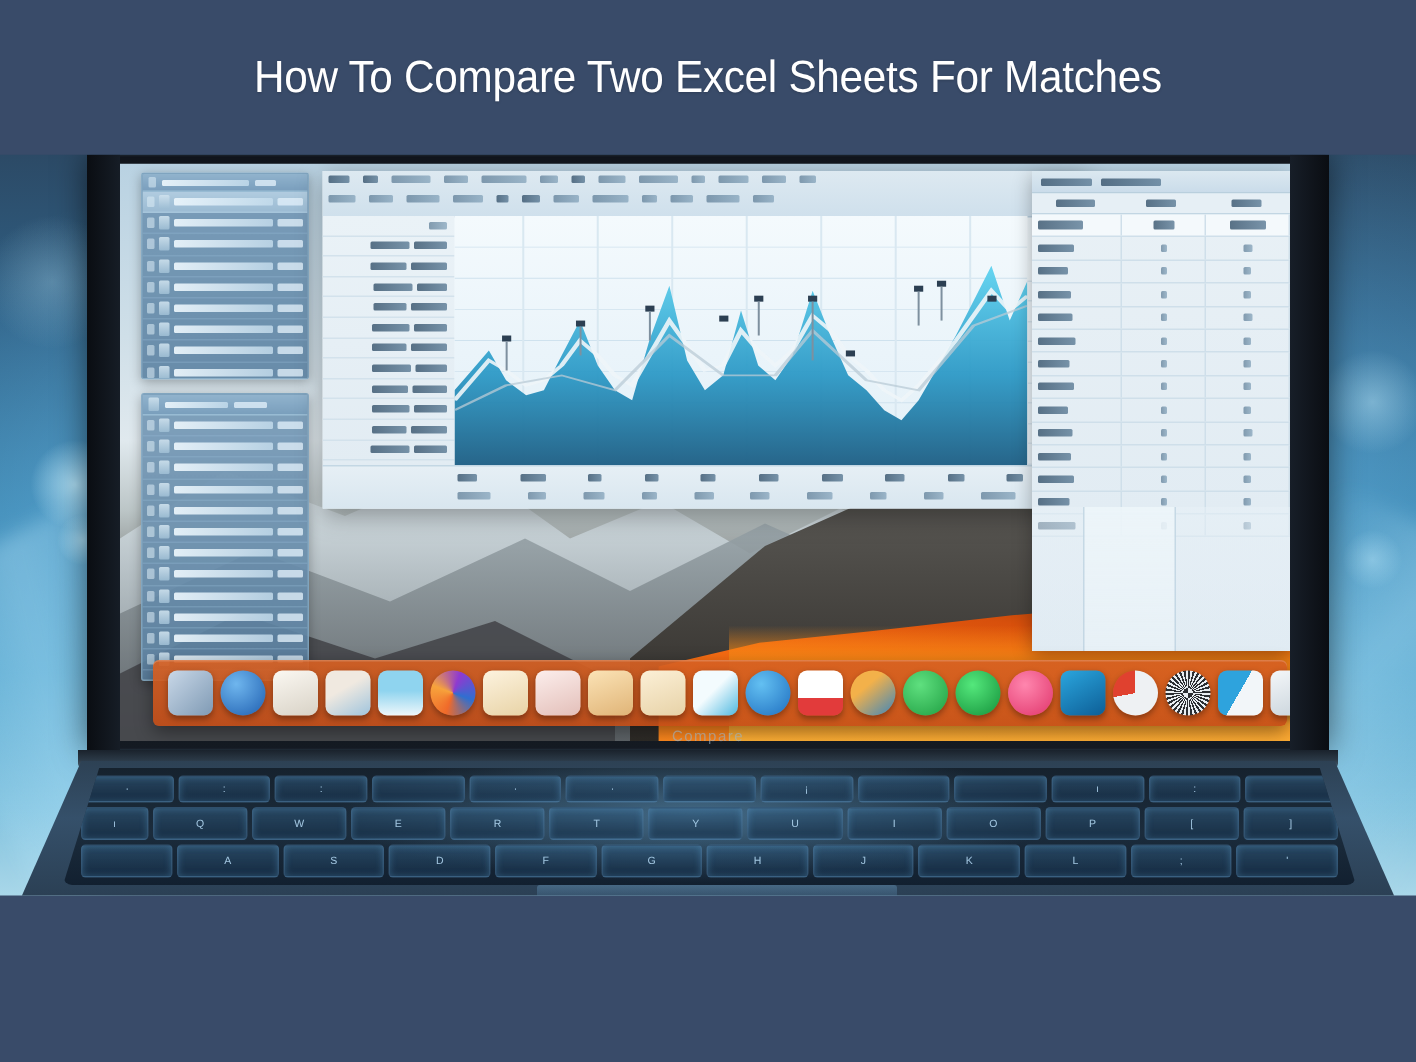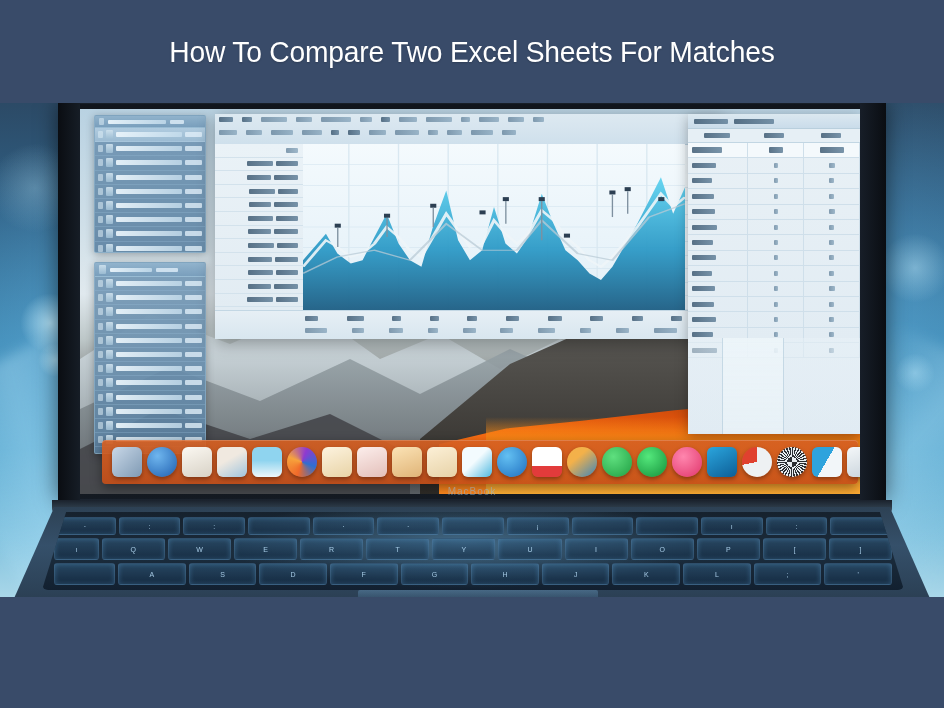--- a/index.html
+++ b/index.html
@@ -765,21 +765,21 @@
             <div class="dock-ic round" style="background:radial-gradient(circle at 38% 32%,#54e87c,#14913a);"></div>
             <div class="dock-ic round" style="background:radial-gradient(circle at 38% 32%,#ff86ae,#e0356b);"></div>
             <div class="dock-ic" style="background:linear-gradient(150deg,#2ba6de,#0d5e96);"></div>
             <div class="dock-ic round" style="background:conic-gradient(#eef1f3 0 72%,#e0412f 72% 100%);"></div>
             <div class="dock-ic round" style="background:repeating-conic-gradient(#2b2f33 0 6deg,#e8eef2 6deg 12deg);"></div>
             <div class="dock-ic" style="background:linear-gradient(120deg,#2ea3dd 48%,#f2f6f9 48%);"></div>
             <div class="dock-ic" style="background:linear-gradient(160deg,#f4f7f9,#c7d2da);"></div>
           </div>
         </div>
 
-        <div class="bezel-label">MacBook</div>
+        <div class="bezel-label">Compare</div>
       </div>
 
       <div class="hinge"></div>
       <div class="base"></div>
 
       <div class="kbd">
         <div class="kbglow"></div>
         <div class="kb-row kr1">
           <span class="key">·</span>
             <span class="key">:</span>

